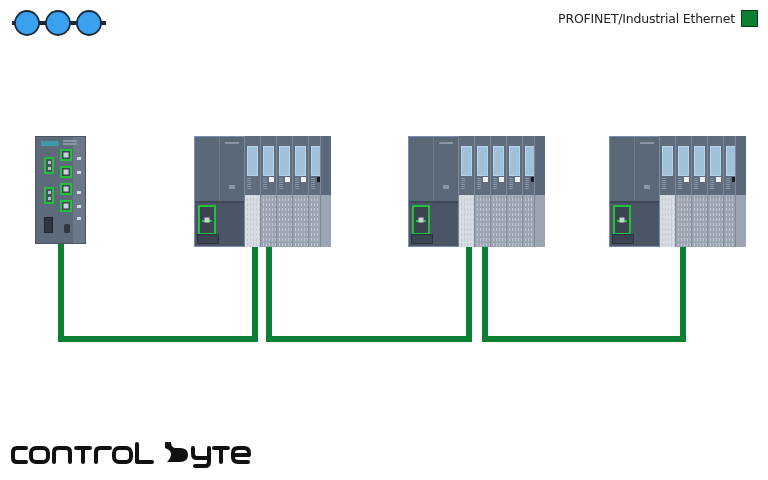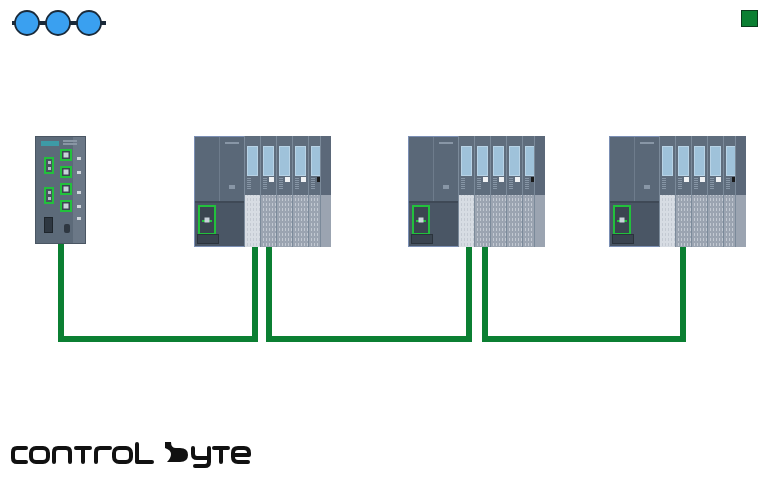--- a/index.html
+++ b/index.html
@@ -67,20 +67,21 @@
 <div class="top-logo">
   <svg width="100" height="30" viewBox="0 0 100 30">
     <rect x="2" y="13" width="94" height="4" fill="#1a2a3a"></rect>
     <circle cx="17" cy="15" r="12" fill="#3aa0f0" stroke="#1a2a3a" stroke-width="1.8"></circle>
     <circle cx="48" cy="15" r="12" fill="#3aa0f0" stroke="#1a2a3a" stroke-width="1.8"></circle>
     <circle cx="79" cy="15" r="12" fill="#3aa0f0" stroke="#1a2a3a" stroke-width="1.8"></circle>
   </svg>
 </div>
 
 <div class="legend">
+  <span class="legend-label">PROFINET/Industrial Ethernet</span>
   <span class="legend-swatch"></span>
 </div>
 
 <div class="device switch">
   <div class="rail"></div>
   <div class="brand"></div>
   <div class="brand-txt"></div>
   <div class="term" style="left:8px; top:20px;"></div>
   <div class="term" style="left:8px; top:50px;"></div>
   <div class="port" style="left:24px; top:12px; width:12px; height:12px;"></div>

